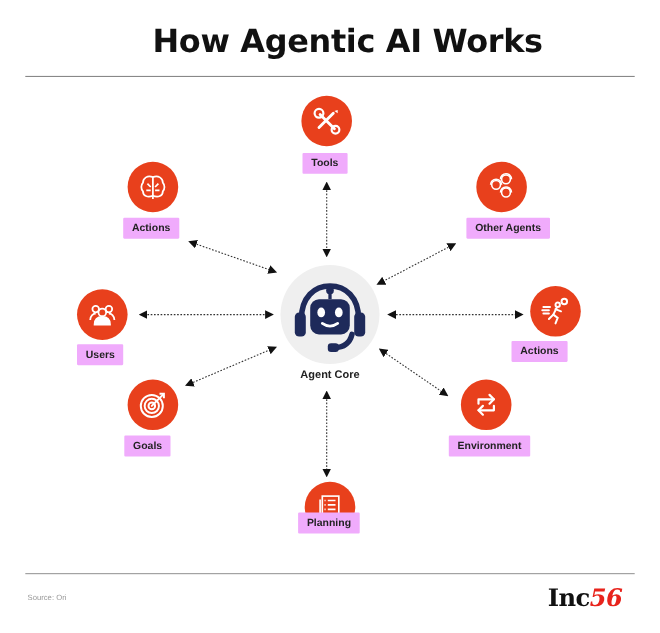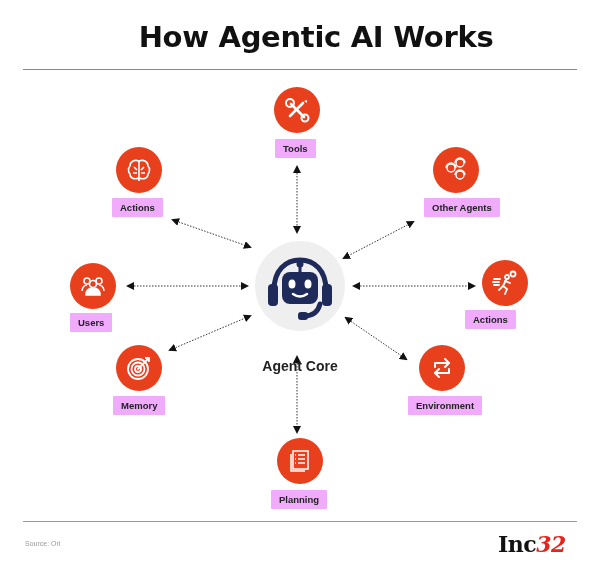--- a/index.html
+++ b/index.html
@@ -26,21 +26,21 @@
       font-size: 9.5px; font-weight: 700; color: #222; line-height: 19px; white-space: nowrap;
       border-radius: 1px;
     }
 
     .core-circle {
       position: absolute; left: 255px; top: 241px; width: 90px; height: 90px;
       border-radius: 50%; background: #efefef; display: flex; align-items: center; justify-content: center;
     }
     .core-label {
       position: absolute; left: 250px; top: 336px; width: 100px; text-align: center;
-      font-size: 14px; font-weight: 700; color: #222; margin-top: 22px;
+      font-size: 10px; font-weight: 700; color: #222;
     }
 
     .source {
       position: absolute; left: 25px; top: 540px; font-size: 7px; color: #999;
     }
     .logo {
       position: absolute; left: 498px; top: 531px; font-family: "DejaVu Serif", serif;
       font-size: 22px; font-weight: 700; color: #111; letter-spacing: -0.5px;
     }
     .logo .num { color: #e8231c; font-style: italic; }
@@ -158,21 +158,21 @@
   <svg viewBox="0 0 30 30">
     <g fill="none" stroke="#fff" stroke-width="1.8">
       <circle cx="14" cy="16" r="10"></circle>
       <circle cx="14" cy="16" r="6.5"></circle>
       <circle cx="14" cy="16" r="3"></circle>
       <line x1="14" y1="16" x2="24" y2="6" stroke-linecap="round"></line>
       <path d="M21,5 L25,5 L25,9"></path>
     </g>
   </svg>
 </div>
-<div class="label" style="left:113px;top:396px;">Memory</div>
+<div class="label" style="left:113px;top:396px;">Goals</div>
 
 <div class="circle" style="left:419px;top:345px;">
   <svg viewBox="0 0 30 30">
     <g fill="none" stroke="#fff" stroke-width="2" stroke-linecap="round" stroke-linejoin="round">
       <path d="M8,14 L8,10 L22,10"></path>
       <path d="M18,6 L22,10 L18,14"></path>
       <path d="M22,16 L22,20 L8,20"></path>
       <path d="M12,16 L8,20 L12,24"></path>
     </g>
   </svg>
@@ -186,17 +186,17 @@
       <path d="M6,8 L6,25 L20,25"></path>
       <line x1="13" y1="9" x2="20" y2="9"></line>
       <line x1="13" y1="13" x2="20" y2="13"></line>
       <line x1="13" y1="17" x2="20" y2="17"></line>
       <line x1="10" y1="9" x2="11" y2="9"></line>
       <line x1="10" y1="13" x2="11" y2="13"></line>
       <line x1="10" y1="17" x2="11" y2="17"></line>
     </g>
   </svg>
 </div>
-<div class="label" style="left:271px;top:490px;">Planning</div>
+<div class="label" style="left:271px;top:466px;">Planning</div>
 
 <div class="rule bottom"></div>
 <div class="source">Source: Ori</div>
-<div class="logo"><span>Inc</span><span class="num">32</span></div>
+<div class="logo"><span>Inc</span><span class="num">56</span></div>
 
 </body></html>

